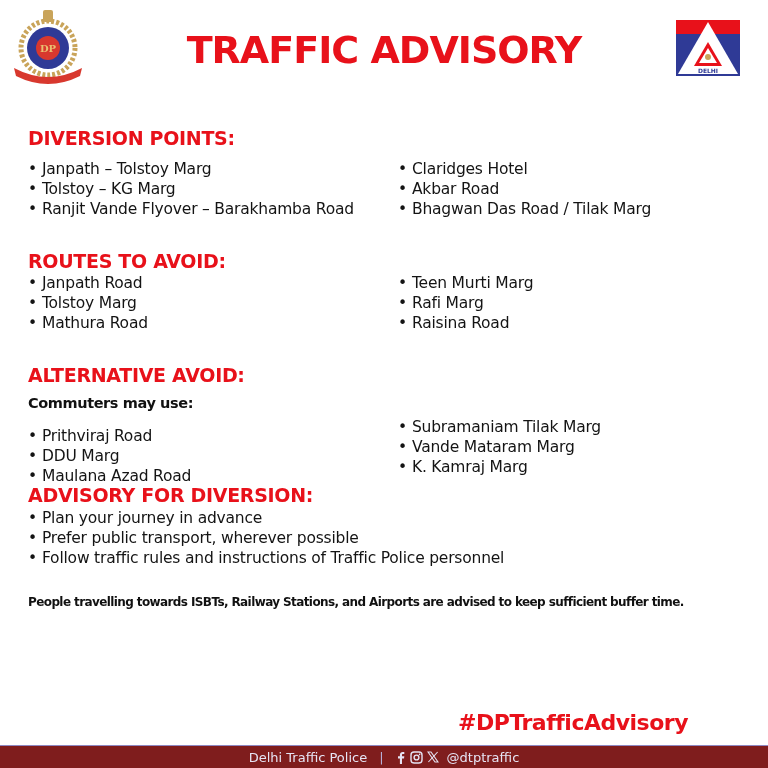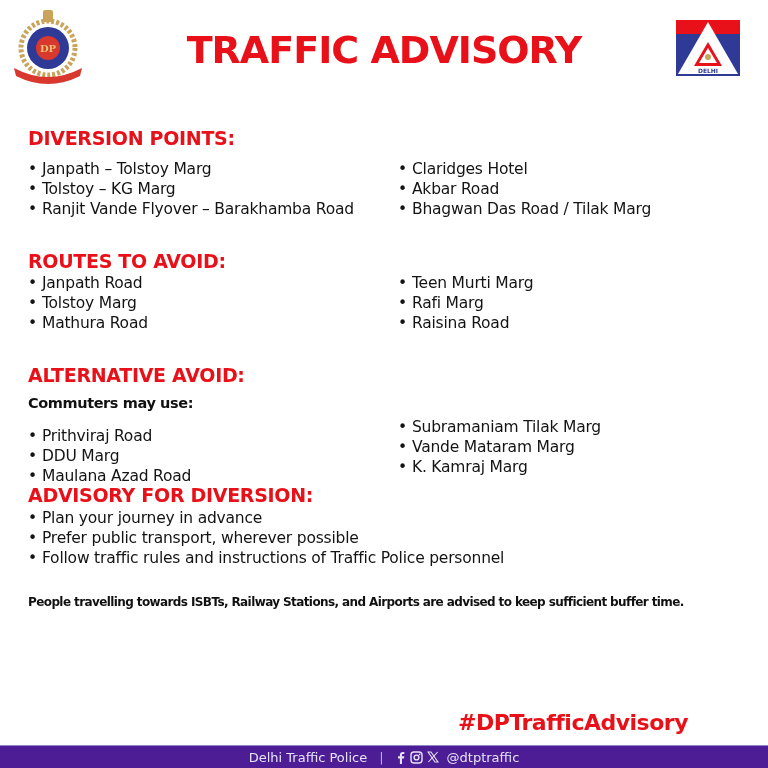--- a/index.html
+++ b/index.html
@@ -39,21 +39,21 @@
   }
 
   .hashtag {
     position: absolute; left: 0; width: 688px; top: 710px; text-align: right;
     font-family: "DejaVu Sans", sans-serif; font-weight: bold; font-size: 22px;
     color: #e8111a; letter-spacing: -0.5px;
   }
 
   .footer {
     position: absolute; left: 0; top: 745px; width: 768px; height: 23px;
-    background: #4c1d95; border-top: 1px solid #8e88c2;
+    background: #7f1d1d; border-top: 1px solid #8e88c2;
     display: flex; align-items: center; justify-content: center; gap: 8px;
     color: #e6e4f4; font-family: "DejaVu Sans", sans-serif; font-size: 13px;
   }
   .footer .sep { color: #b8b3dc; margin: 0 4px; }
   .footer .social { display: inline-flex; align-items: center; gap: 4px; }
   .footer svg { display: block; }
 </style>
 </head>
 <body>
 

